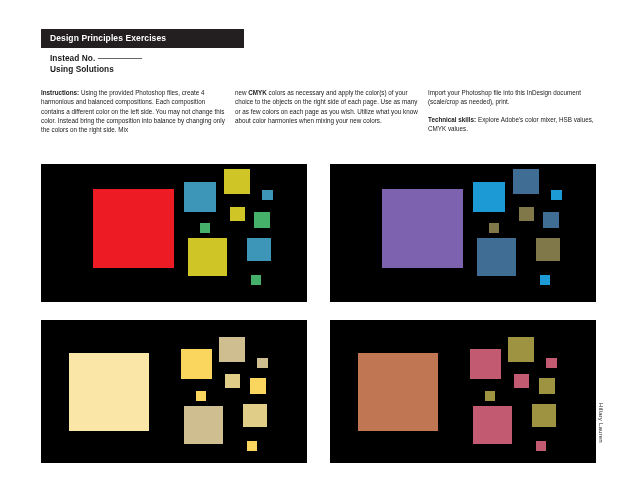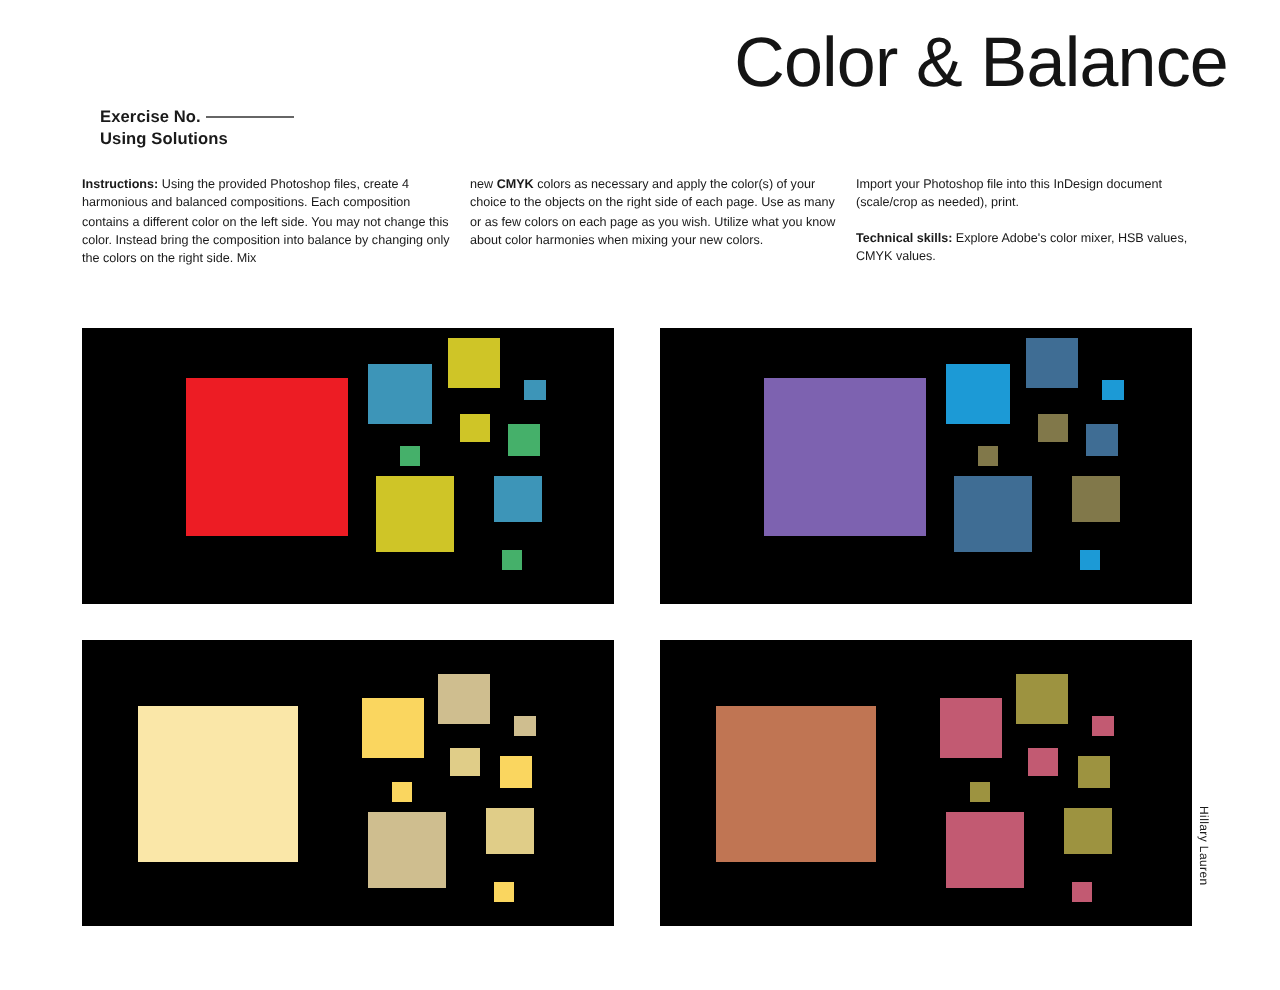--- a/index.html
+++ b/index.html
@@ -62,27 +62,29 @@
     font-size:6px;color:#1a1a1a;white-space:nowrap;
     transform:rotate(90deg);transform-origin:left top;
     letter-spacing:.2px;
   }
 </style>
 </head>
 <body>
 
 <div class="page">
 
+  <div class="hdr-bar">
+    <span>Design Principles Exercises</span>
+  </div>
 
   <div class="hdr-line1">
-    <span>Exercise No.</span><span class="rule"></span>
+    <span>Instead No.</span><span class="rule"></span>
   </div>
   <div class="hdr-line2">Using Solutions</div>
 
-  <div class="title">Color &amp; Balance</div>
 
   <div class="col col-1">
     <p><b>Instructions:</b><span> Using the provided Photoshop files, create 4 harmonious and balanced compositions. Each composition contains a different color on the left side. You may not change this color. Instead bring the composition into balance by changing only the colors on the right side. Mix</span></p>
   </div>
 
   <div class="col col-2">
     <p><span>new </span><b>CMYK</b><span> colors as necessary and apply the color(s) of your choice to the objects on the right side of each page. Use as many or as few colors on each page as you wish. Utilize what you know about color harmonies when mixing your new colors.</span></p>
   </div>
 
   <div class="col col-3">

